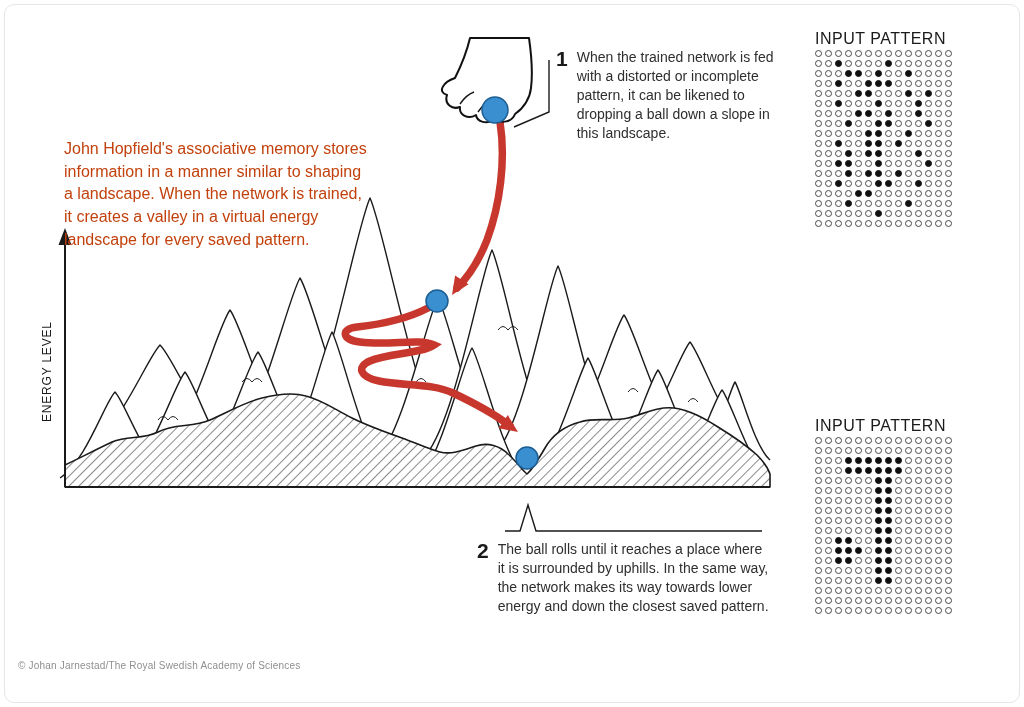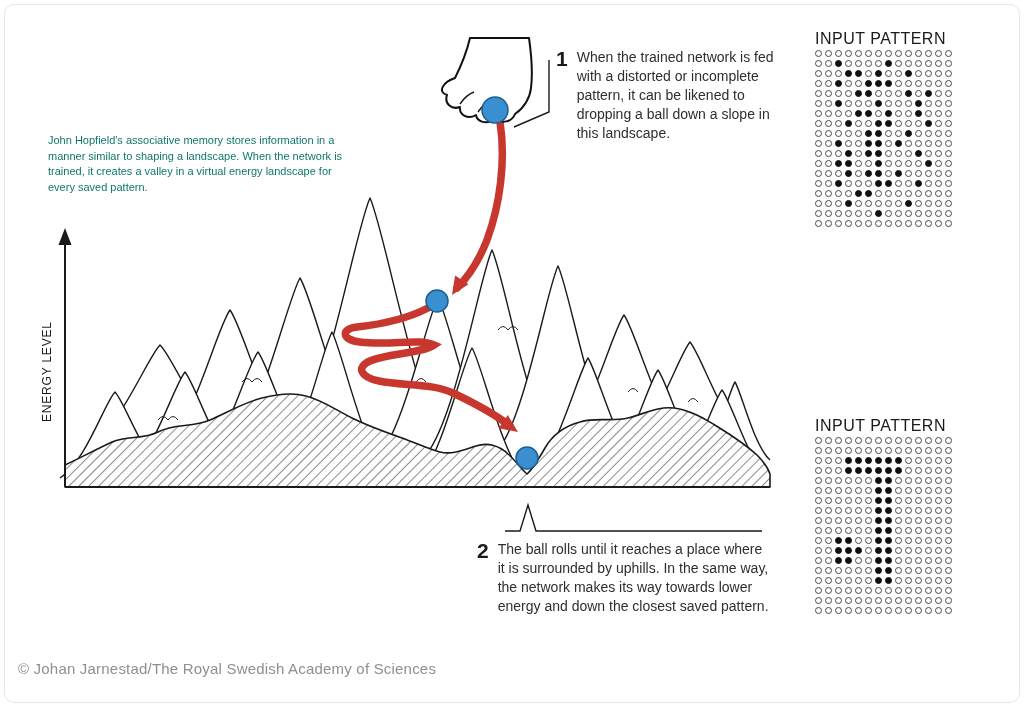--- a/index.html
+++ b/index.html
@@ -8,40 +8,40 @@
     --ink:#1a1a1a;
   }
   html,body{margin:0;padding:0;background:#fff;}
   body{
     width:1024px;height:707px;position:relative;overflow:hidden;
     font-family:"Liberation Sans", sans-serif;color:var(--ink);
   }
   .frame{position:absolute;inset:4px;border:1px solid #e6e6e6;border-radius:10px;pointer-events:none;}
   .abs{position:absolute;}
   .title{left:64px;top:34px;font-size:22px;font-weight:700;line-height:1.22;letter-spacing:.2px;color:#1a1a1a;}
-  .intro{left:48px;top:122px;width:308px;font-size:11px;line-height:1.42;color:#0f766e;}
+  .intro{left:64px;top:122px;width:308px;font-size:16px;line-height:1.42;color:#c2410c;}
   .step{display:flex;gap:9px;}
   .step-num{font-size:21px;font-weight:700;line-height:1;color:#1a1a1a;}
   .step-text{font-size:14px;line-height:1.36;color:#2e2e2e;}
   .step1{left:556px;top:48px;width:232px;}
   .step2{left:477px;top:540px;width:292px;}
   .axis-label{
     left:40px;top:306px;height:116px;
     writing-mode:vertical-rl;transform:rotate(180deg);
     font-size:12px;letter-spacing:.8px;color:#1a1a1a;white-space:nowrap;
   }
   .pattern-label{font-size:16px;letter-spacing:.5px;color:#1a1a1a;font-weight:400;}
   .pat-input-label{left:815px;top:30px;}
   .pat-saved-label{left:815px;top:417px;}
   .dotgrid{display:grid;grid-template-columns:repeat(14,7px);gap:3px;}
   .pat-input-grid{left:815px;top:50px;}
   .pat-saved-grid{left:815px;top:437px;}
   .dot{width:7px;height:7px;border-radius:50%;border:1.1px solid #4a4a4a;box-sizing:border-box;background:#fff;}
   .dot.filled{background:#101010;border-color:#101010;}
-  .credit{left:18px;top:660px;font-size:15px;color:#8f8f8f;letter-spacing:.2px;}
+  .credit{left:18px;top:660px;font-size:10px;color:#8f8f8f;letter-spacing:.2px;}
   svg .mtn{fill:#fff;stroke:var(--ink);stroke-width:1.4;stroke-linejoin:round;}
   svg .hatchmound{fill:url(#hatch);stroke:var(--ink);stroke-width:1.6;stroke-linejoin:round;}
   svg .axis{stroke:var(--ink);stroke-width:2;}
   svg .redline{stroke:var(--red);stroke-width:7.5;fill:none;stroke-linecap:round;}
   svg .redhead{fill:var(--red);}
   svg .ball{fill:var(--blue);stroke:#1d5e92;stroke-width:1.5;}
   svg .thin{stroke:var(--ink);stroke-width:1.4;fill:none;}
   svg .hand{fill:#fff;stroke:#111;stroke-width:2;stroke-linejoin:round;}
   svg .squig{stroke:#222;stroke-width:1;fill:none;}
 </style>

